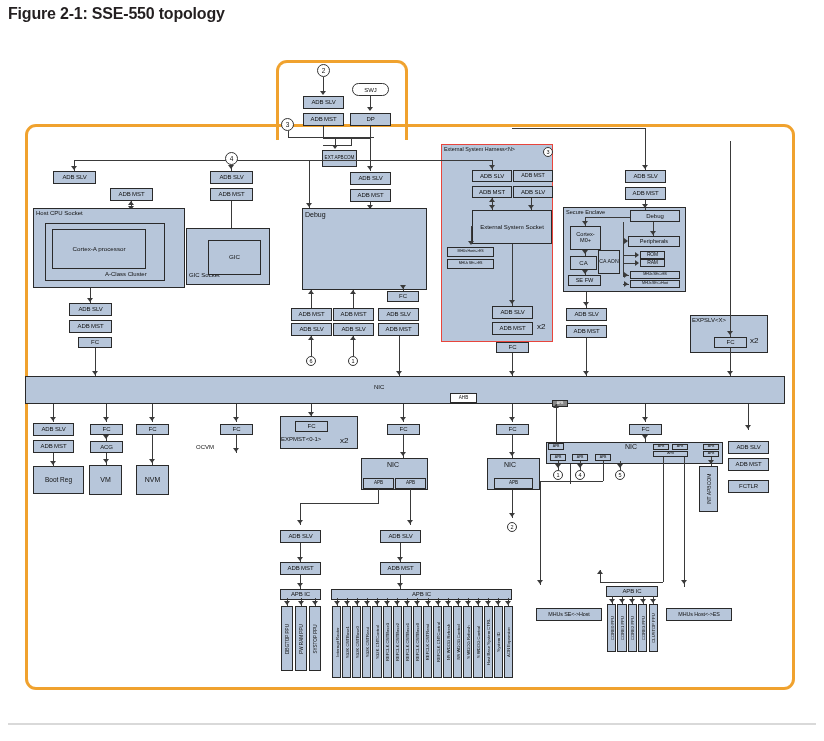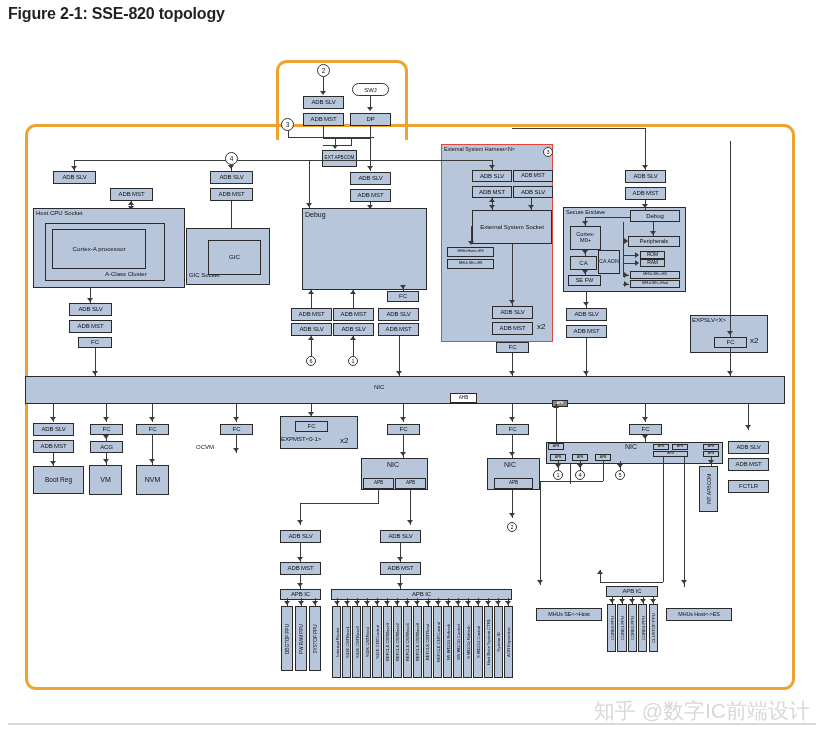--- a/index.html
+++ b/index.html
@@ -56,21 +56,21 @@
 
   
   #wm{position:absolute;right:14px;top:697px;font-size:21px;color:#d8d8d8;white-space:nowrap;}
   #rule{position:absolute;left:8px;top:723px;width:808px;height:2px;background:#d9d9d9;}
 </style>
 </head>
 <body>
 
 <div id="page">
 
-  <div id="title">Figure 2-1: SSE-820 topology</div>
+  <div id="title">Figure 2-1: SSE-550 topology</div>
 
   <div class="orange-frame" style="left:25px;top:124px;width:770px;top:124px;height:566px;"></div>
   <div class="orange-frame" style="left:276px;top:60px;width:132px;height:80px;border-bottom:none;border-bottom-left-radius:0;border-bottom-right-radius:0;"></div>
 
   <div class="circ" style="left:317px;top:64px;">2</div>
   <div class="ln lnv" style="left:323px;top:77px;height:16px;"></div>
   <div class="arw dn" style="left:320px;top:91px;"></div>
 
   <div class="bx adb" style="left:303px;top:96px;width:41px;height:13px;">ADB SLV</div>
   <div class="bx adb" style="left:303px;top:113px;width:41px;height:13px;">ADB MST</div>
@@ -549,15 +549,14 @@
       </div>
       <div class="arw dn" style="position: absolute; left: 639.8px; top: 599px;"></div>
       <div class="ln lnv" style="left: 642.8px; top: 596px; height: 8px;"></div>
       <div class="vbx" style="left: 648.6px; top: 604px; width: 9.2px; height: 48px;">
         <span style="font-size: 4.2px;">CLUSTOP PPU</span>
       </div>
       <div class="arw dn" style="position: absolute; left: 650.2px; top: 599px;"></div>
       <div class="ln lnv" style="left: 653.2px; top: 596px; height: 8px;"></div>
     </div>
 
-  <div id="wm">知乎 @数字IC前端设计</div>
   <div id="rule"></div>
 </div>
 
 </body></html>

